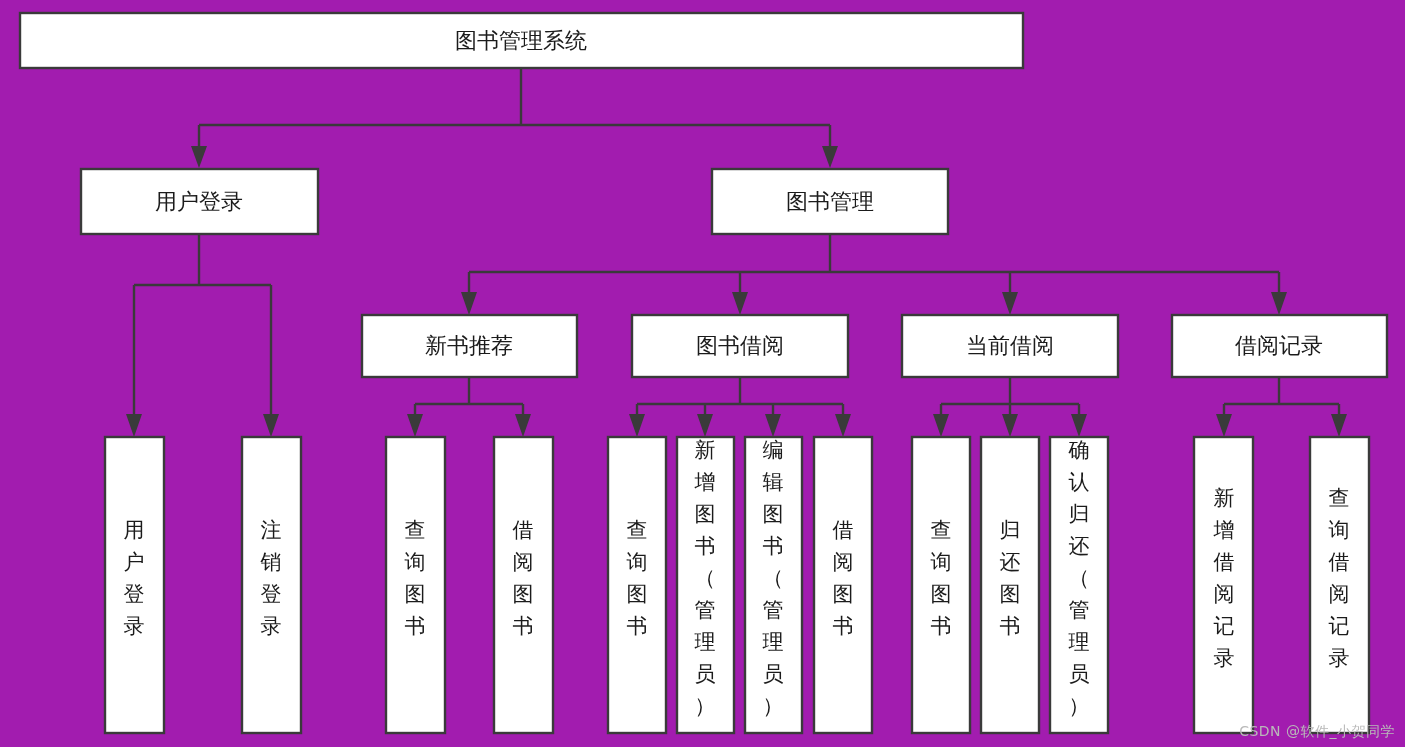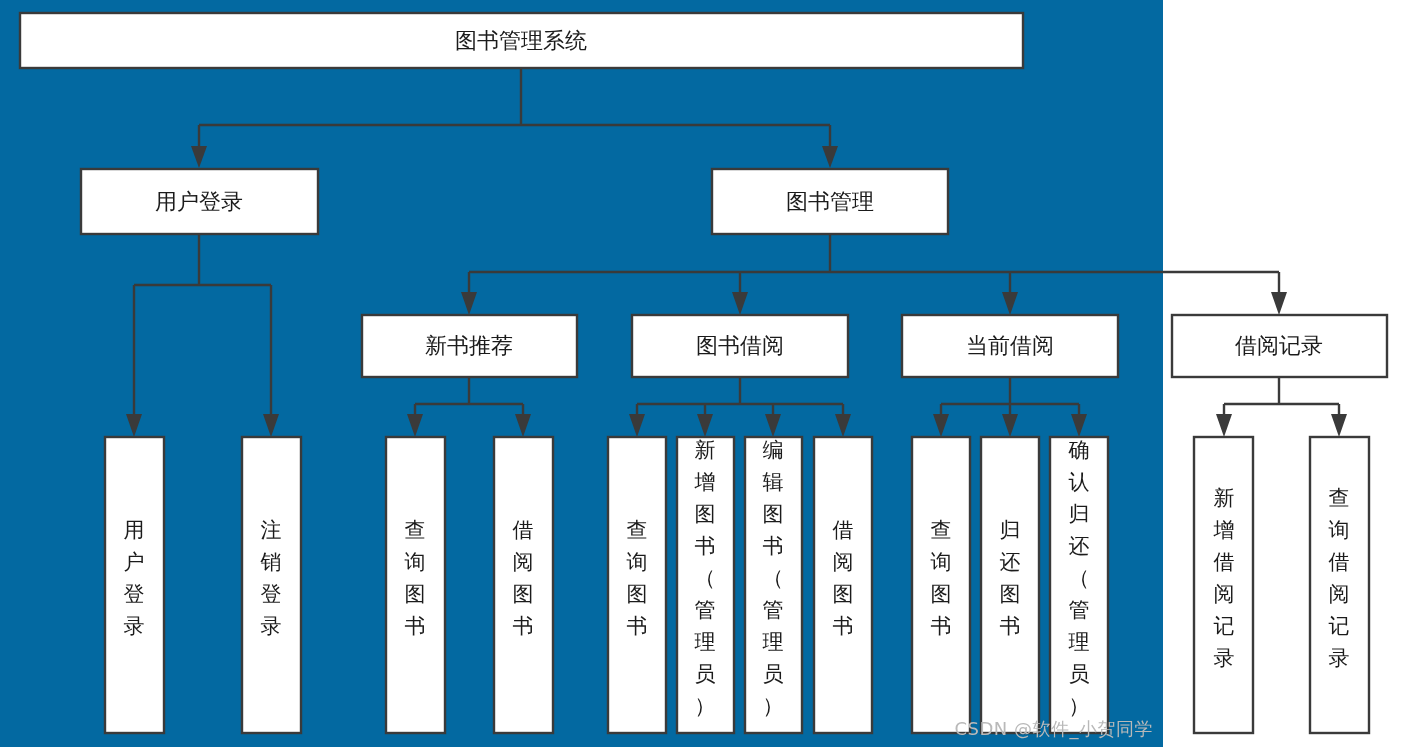--- a/index.html
+++ b/index.html
@@ -9,23 +9,23 @@
     background: #ffffff;
   }
   body {
     width: 1405px;
     height: 747px;
     font-family: "DejaVu Sans", "Liberation Sans", sans-serif;
     overflow: hidden;
   }
   #diagram-root {
     position: relative;
-    width: 1163px;
+    width: 1405px;
     height: 747px;
-    background: #0369a1;
+    background: #a21caf;
   }
   svg#flowchart {
     position: absolute;
     top: 0;
     left: 0;
     width: 1405px;
     height: 747px;
     display: block;
   }
   .node-rect {
@@ -53,21 +53,21 @@
   }
   .arrow-head {
     fill: #3a3a3a;
     stroke: none;
   }
   .watermark-text {
     position: absolute;
     right: 10px;
     bottom: 6px;
     font-family: "DejaVu Sans", "Liberation Sans", sans-serif;
-    font-size: 18px;
+    font-size: 14px;
     color: #b9b9b9;
     letter-spacing: 0.5px;
     white-space: nowrap;
     user-select: none;
     margin-left: 48px;
   }
 </style>
 </head>
 <body>
 

